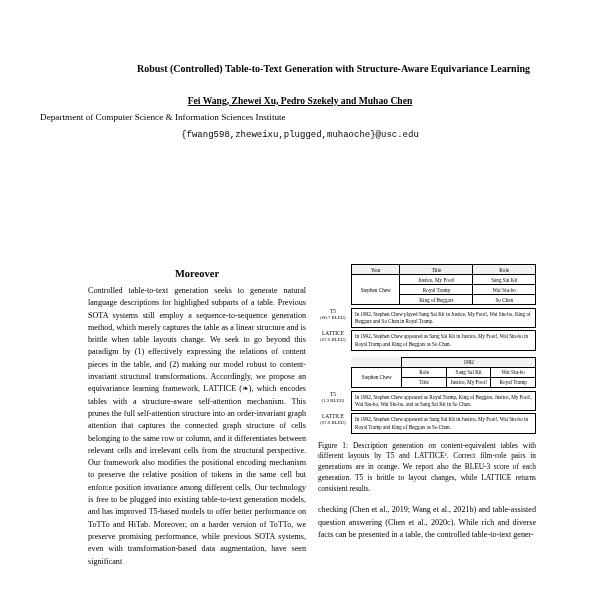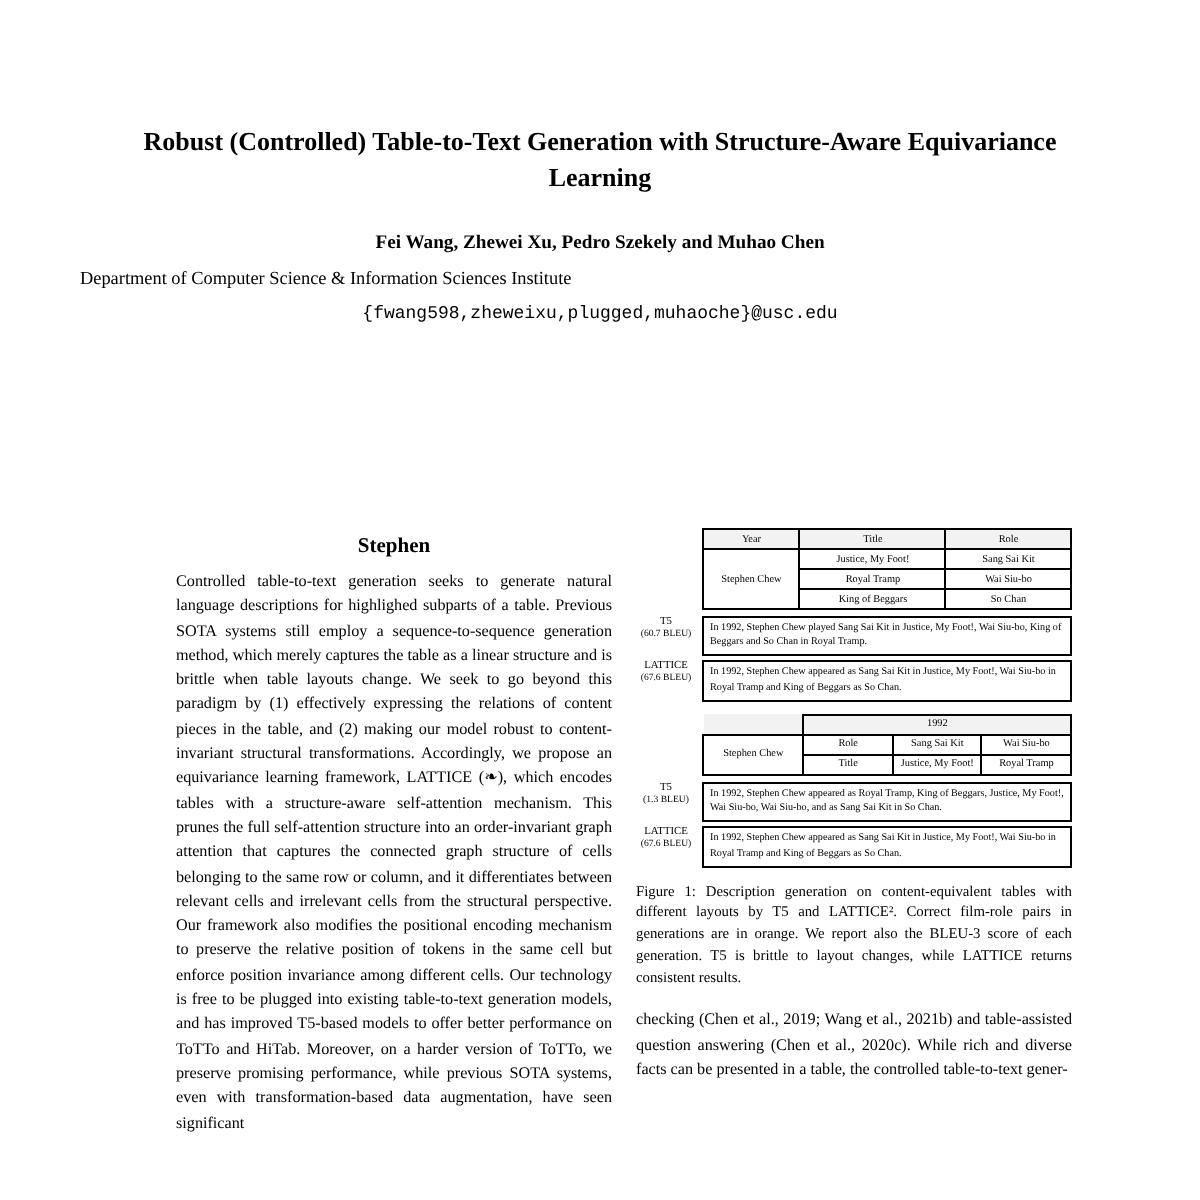--- a/index.html
+++ b/index.html
@@ -15,32 +15,33 @@
     overflow: hidden;
   }
   .page {
     position: relative;
     width: 600px;
     height: 600px;
     padding: 0;
     box-sizing: border-box;
   }
   .title {
-    text-align: center;
-    font-size: 13px;
+    text-align: right;
+    font-size: 10px;
     font-weight: bold;
     line-height: 1.35;
     margin: 62px 70px 0 70px;
   }
   .authors {
     text-align: center;
     font-size: 9.6px;
     font-weight: bold;
     margin: 18px 40px 0 40px;
     line-height: 1.4;
+    text-decoration: underline;
   }
   .affil {
     text-align: left;
     font-size: 9.2px;
     margin: 4px 40px 0 40px;
     line-height: 1.45;
   }
   .email {
     text-align: center;
     font-size: 9px;
@@ -140,21 +141,21 @@
 
   <div class="authors">Fei Wang,  Zhewei Xu,  Pedro Szekely  and  Muhao Chen</div>
 
   <div class="affil">Department of Computer Science &amp; Information Sciences Institute</div>
 
   <div class="email">{fwang598,zheweixu,plugged,muhaoche}@usc.edu</div>
 
   <div class="columns">
 
     <div class="col-left">
-      <div class="sec-head">Stephen</div>
+      <div class="sec-head">Moreover</div>
       <p class="body">Controlled table-to-text generation seeks to generate natural language descriptions for highlighed subparts of a table.  Previous SOTA systems still employ a sequence-to-sequence generation method, which merely captures the table as a linear structure and is brittle when table layouts change. We seek to go beyond this paradigm by (1) effectively expressing the relations of content pieces in the table, and (2) making our model robust to content-invariant structural transformations.  Accordingly, we propose an equivariance learning framework, LATTICE (❧), which encodes tables with a structure-aware self-attention mechanism. This prunes the full self-attention structure into an order-invariant graph attention that captures the connected graph structure of cells belonging to the same row or column, and it differentiates between relevant cells and irrelevant cells from the structural perspective. Our framework also modifies the positional encoding mechanism to preserve the relative position of tokens in the same cell but enforce position invariance among different cells. Our technology is free to be plugged into existing table-to-text generation models, and has improved T5-based models to offer better performance on ToTTo and HiTab. Moreover, on a harder version of ToTTo, we preserve promising performance, while previous SOTA systems, even with transformation-based data augmentation, have seen significant</p>
     </div>
 
     <div class="col-right">
 
       <div class="figure">
 
         <div class="fig-wrap">
           <div class="tag" style="width:30px;padding-top:14px;"></div>
           <div style="flex:1;">

